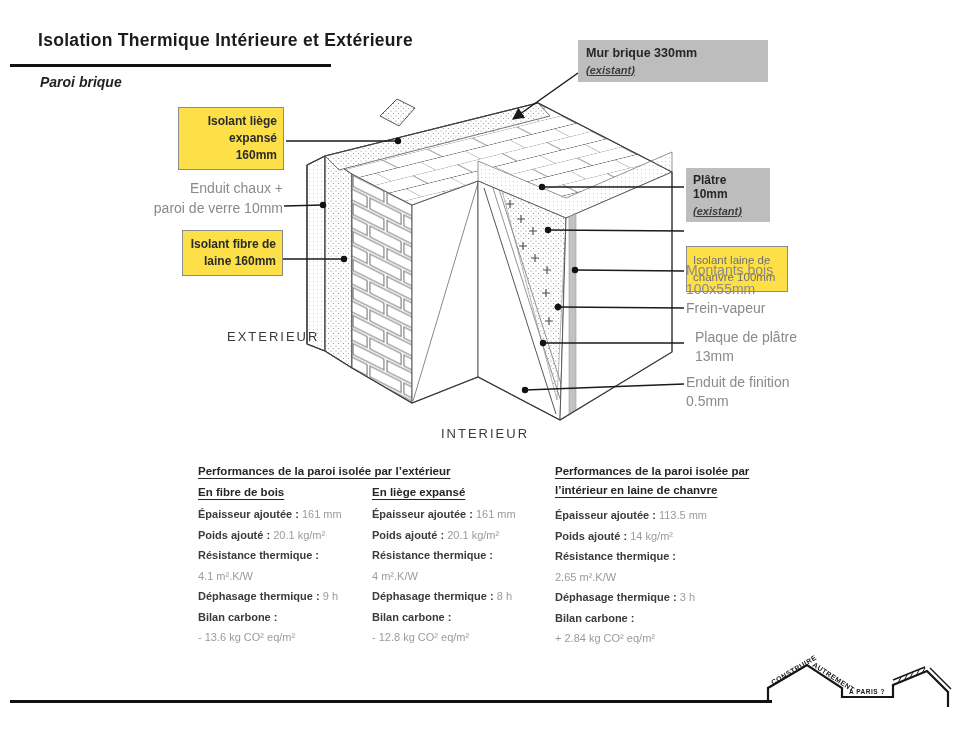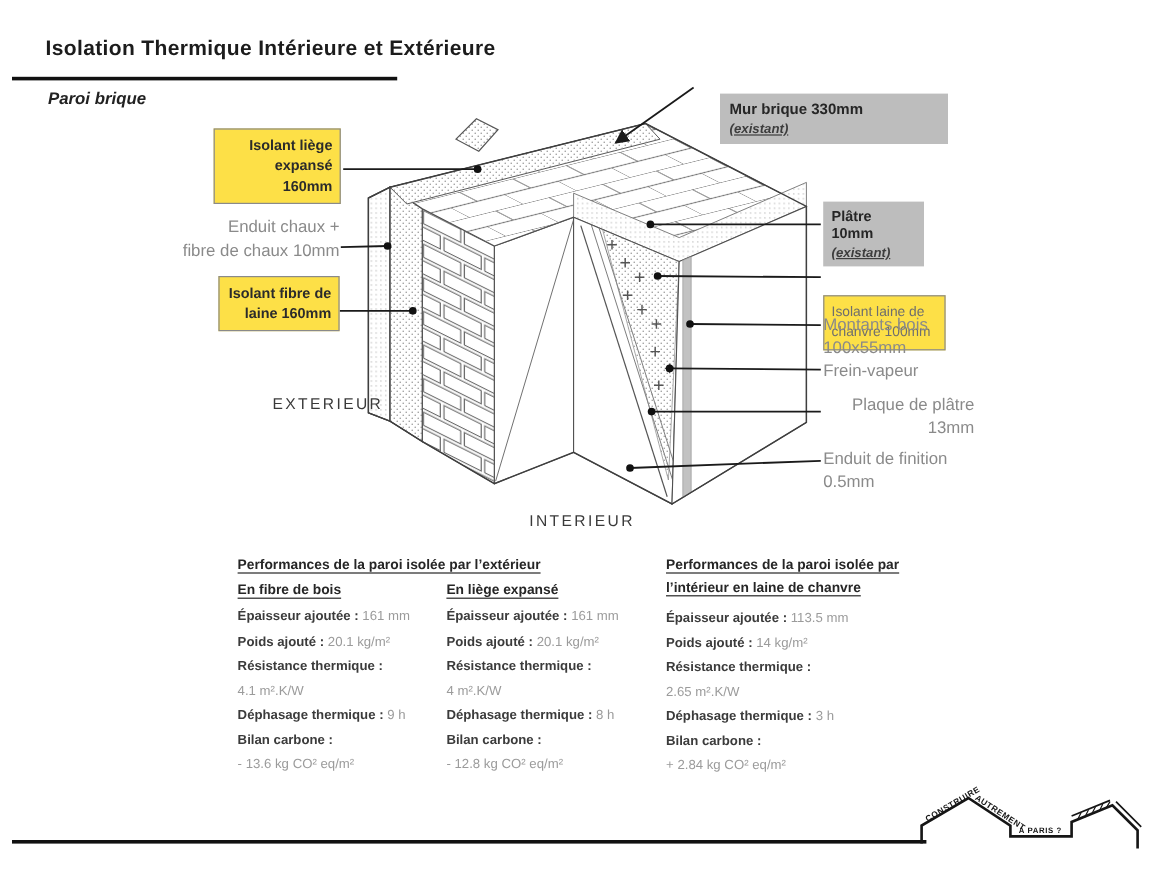--- a/index.html
+++ b/index.html
@@ -134,33 +134,33 @@
       <circle cx="558" cy="307" r="3.2"></circle>
         <circle cx="543" cy="343" r="3.2"></circle>
       <circle cx="525" cy="390" r="3.2"></circle>
     </g>
   </svg>
 
   <div class="abs lbl page-title">Isolation Thermique Intérieure et Extérieure</div>
   <div class="abs lbl title-rule"></div>
   <div class="abs lbl page-subtitle">Paroi brique</div>
 
-  <div class="abs lbl graybox" style="left:600px;top:40px;width:174px;margin-top:38px;">
+  <div class="abs lbl graybox" style="left:578px;top:40px;width:174px;">
     <div class="t">Mur brique 330mm</div>
     <div class="n">(existant)</div>
   </div>
 
   <div class="abs lbl whitebox bold" style="left:178px;top:107px;width:92px;">
     <div>Isolant liège</div>
     <div>expansé 160mm</div>
   </div>
 
   <div class="abs lbl graylabel" style="left:130px;top:178px;width:153px;text-align:right;line-height:20px;">
     <div>Enduit chaux +</div>
-    <div>fibre de chaux 10mm</div>
+    <div>paroi de verre 10mm</div>
   </div>
 
   <div class="abs lbl whitebox bold" style="left:182px;top:230px;width:87px;">
     <div>Isolant fibre de</div>
     <div>laine 160mm</div>
   </div>
 
   <div class="abs lbl sidecap" style="left:227px;top:329px;">EXTERIEUR</div>
   <div class="abs lbl sidecap" style="left:441px;top:426px;">INTERIEUR</div>
 
@@ -176,21 +176,21 @@
 
   <div class="abs lbl graylabel" style="left:686px;top:261px;">
     <div>Montants bois</div>
     <div>100x55mm</div>
   </div>
 
   <div class="abs lbl graylabel" style="left:686px;top:299px;">
     <div>Frein-vapeur</div>
   </div>
 
-  <div class="abs lbl graylabel" style="left:710px;top:328px;text-align:right;">
+  <div class="abs lbl graylabel" style="left:695px;top:328px;">
     <div>Plaque de plâtre</div>
     <div>13mm</div>
   </div>
 
   <div class="abs lbl graylabel" style="left:686px;top:373px;">
     <div>Enduit de finition</div>
     <div>0.5mm</div>
   </div>
 
   <div class="abs lbl perf-h" style="left:198px;top:462px;width:330px;">Performances de la paroi isolée par l’extérieur</div>

